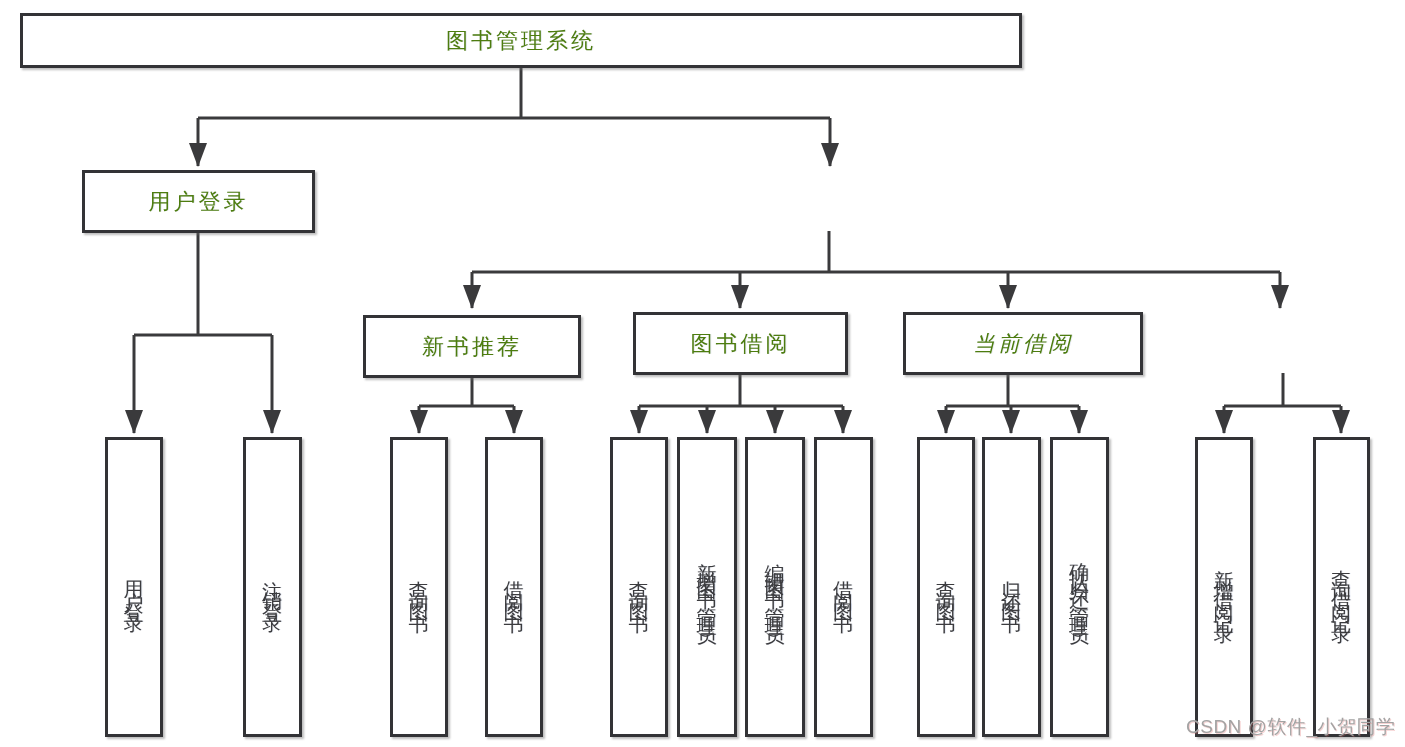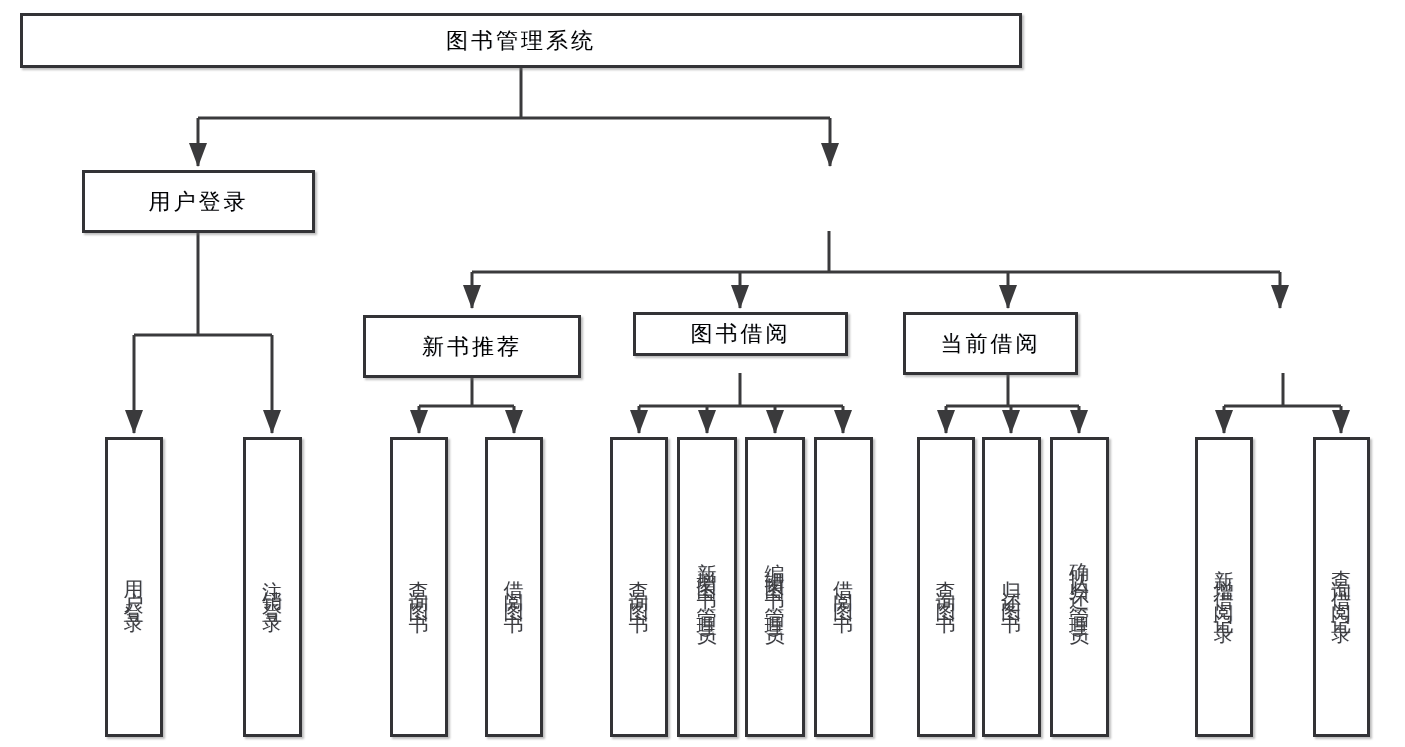--- a/index.html
+++ b/index.html
@@ -30,21 +30,21 @@
     border: 3px solid #333336;
     display: flex;
     align-items: center;
     justify-content: center;
     box-shadow: 2px 2px 2px rgba(110,110,110,0.45);
     z-index: 2;
   }
   .hlabel {
     font-size: 22px;
     letter-spacing: 3px;
-    color: #000000;
+    color: #4d7c0f;
     white-space: nowrap;
     text-shadow: 1px 0 0 rgba(60,90,160,0.12);
   }
   .vlabel {
     writing-mode: vertical-rl;
     text-orientation: mixed;
     font-size: 20px;
     line-height: 1.1;
     letter-spacing: 11px;
     color: #3c3c3f;
@@ -125,24 +125,24 @@
     <span class="hlabel">图书管理系统</span>
   </div>
 
   <div class="box" style="left:82px; top:170px; width:233px; height:63px;">
     <span class="hlabel">用户登录</span>
   </div>
 
   <div class="box" style="left:363px; top:315px; width:218px; height:63px;">
     <span class="hlabel">新书推荐</span>
   </div>
-  <div class="box" style="left:633px; top:312px; width:215px; height:44px;">
+  <div class="box" style="left:633px; top:312px; width:215px; height:63px;">
     <span class="hlabel">图书借阅</span>
   </div>
-  <div class="box" style="left:903px; top:312px; width:175px; height:63px;">
+  <div class="box" style="left:903px; top:312px; width:240px; height:63px;font-style:italic;">
     <span class="hlabel">当前借阅</span>
   </div>
 
   <div class="box leaf" style="left:105px; top:437px; width:58px; height:300px;">
     <span class="vlabel">用户登录</span>
   </div>
   <div class="box leaf" style="left:243px; top:437px; width:59px; height:300px;">
     <span class="vlabel">注销登录</span>
   </div>
 
@@ -176,14 +176,15 @@
     <span class="vlabel">确认归还（管理员）</span>
   </div>
 
   <div class="box leaf" style="left:1195px; top:437px; width:58px; height:300px;">
     <span class="vlabel">新增借阅记录</span>
   </div>
   <div class="box leaf" style="left:1313px; top:437px; width:57px; height:300px;">
     <span class="vlabel">查询借阅记录</span>
   </div>
 
+  <div class="watermark">CSDN @软件_小贺同学</div>
 
 </div>
 
 </body></html>

